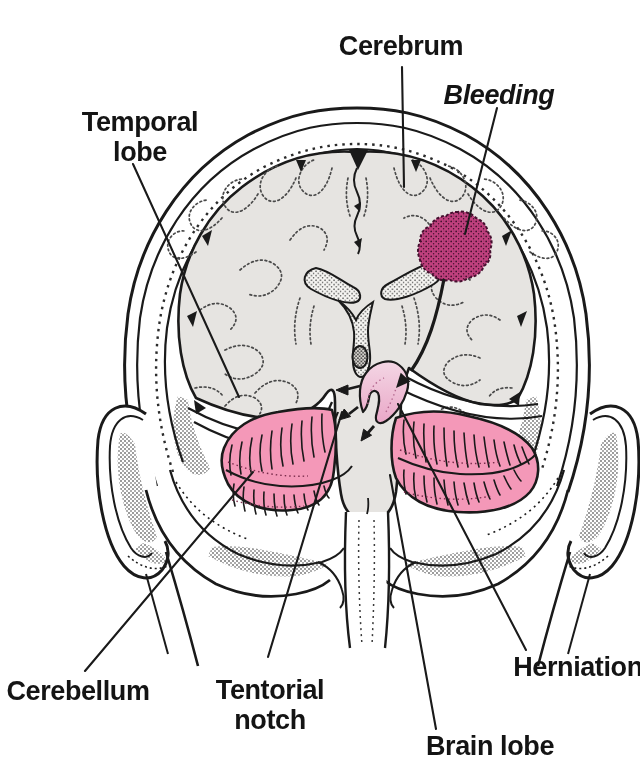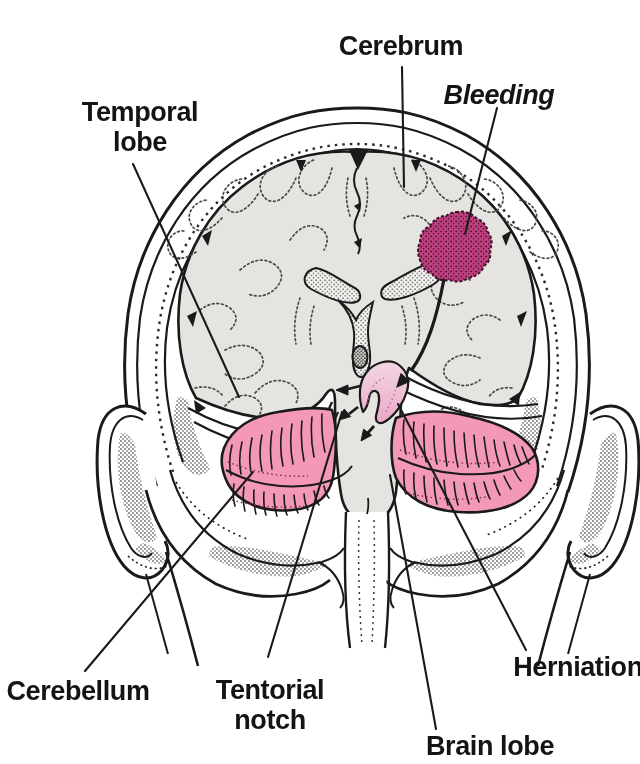--- a/index.html
+++ b/index.html
@@ -209,20 +209,20 @@
     <path d="M133,164 L239,397"></path>
     <path d="M253,472 L85,671"></path>
     <path d="M342,412 L268,657"></path>
     <path d="M390,475 L436,729"></path>
     <path d="M398,404 L526,650"></path>
   </g>
 </svg>
 
   <div class="lbl" style="left:401px;top:47px;">Cerebrum</div>
   <div class="lbl" style="left:499px;top:96px;font-style:italic;">Bleeding</div>
-  <div class="lbl" style="left:140px;top:128px;">Temporal
+  <div class="lbl" style="left:140px;top:138px;">Temporal
 lobe</div>
   <div class="lbl" style="left:270px;top:706px;">Tentorial
 notch</div>
   <div class="lbl" style="left:78px;top:692px;">Cerebellum</div>
   <div class="lbl" style="left:490px;top:747px;">Brain lobe</div>
   <div class="lbl" style="left:578px;top:668px;">Herniation</div>
 </div>
 
 </body></html>

